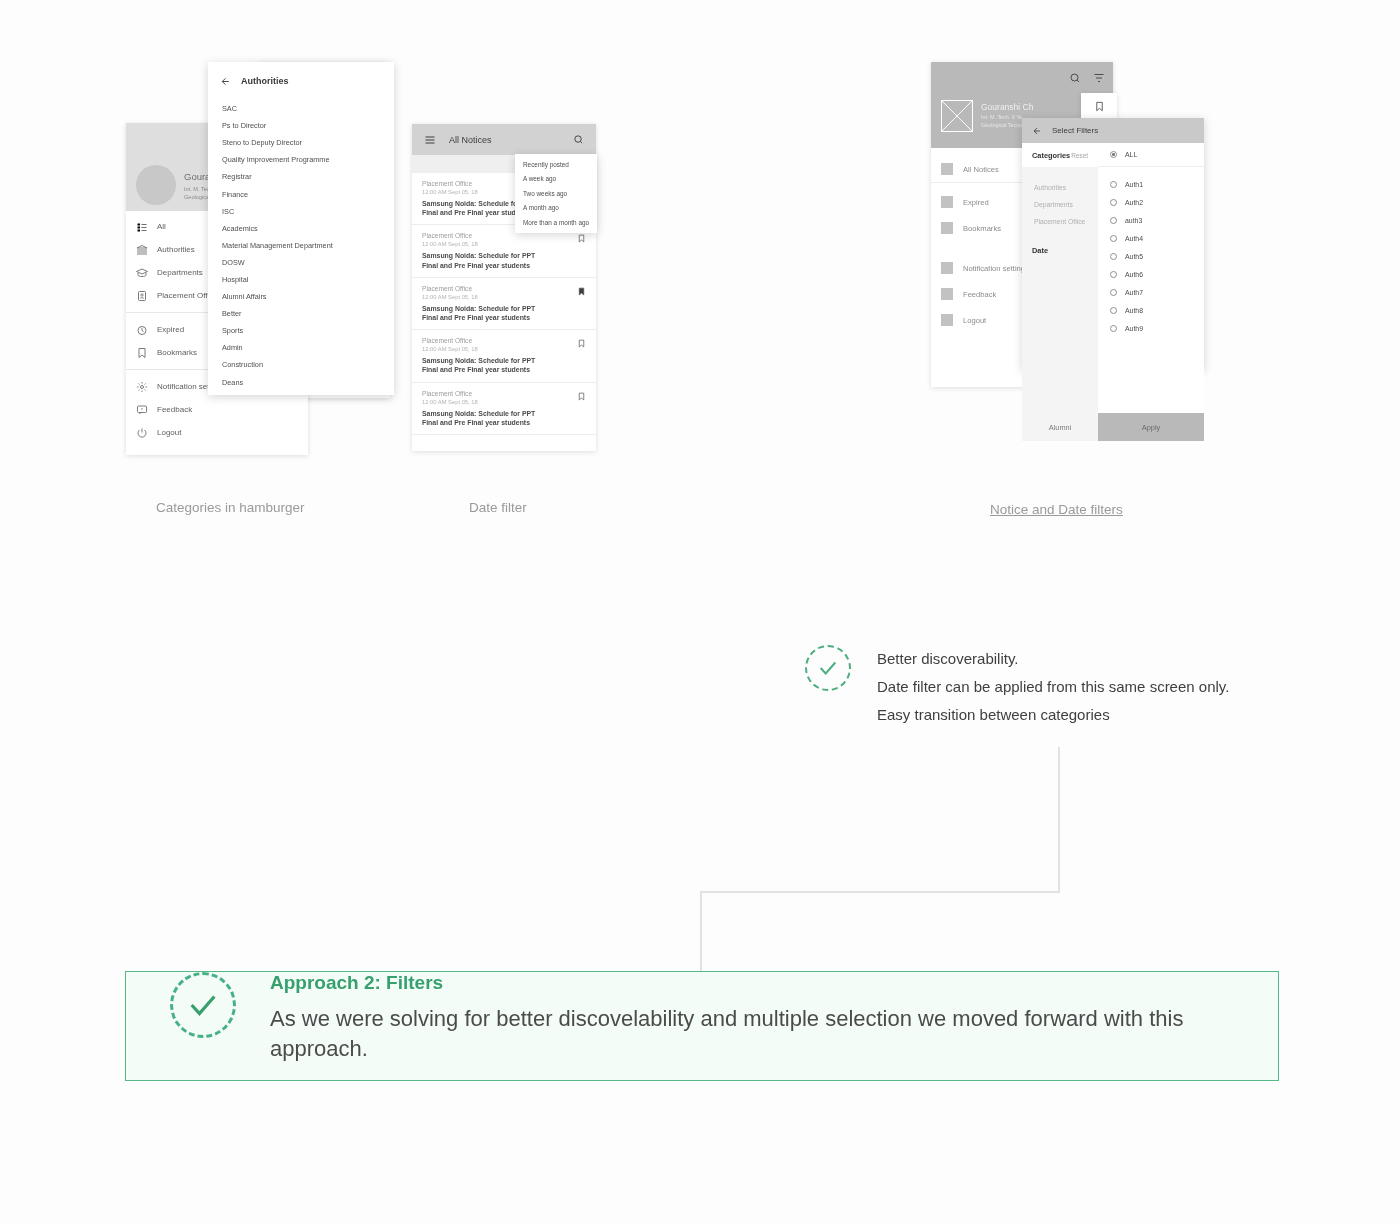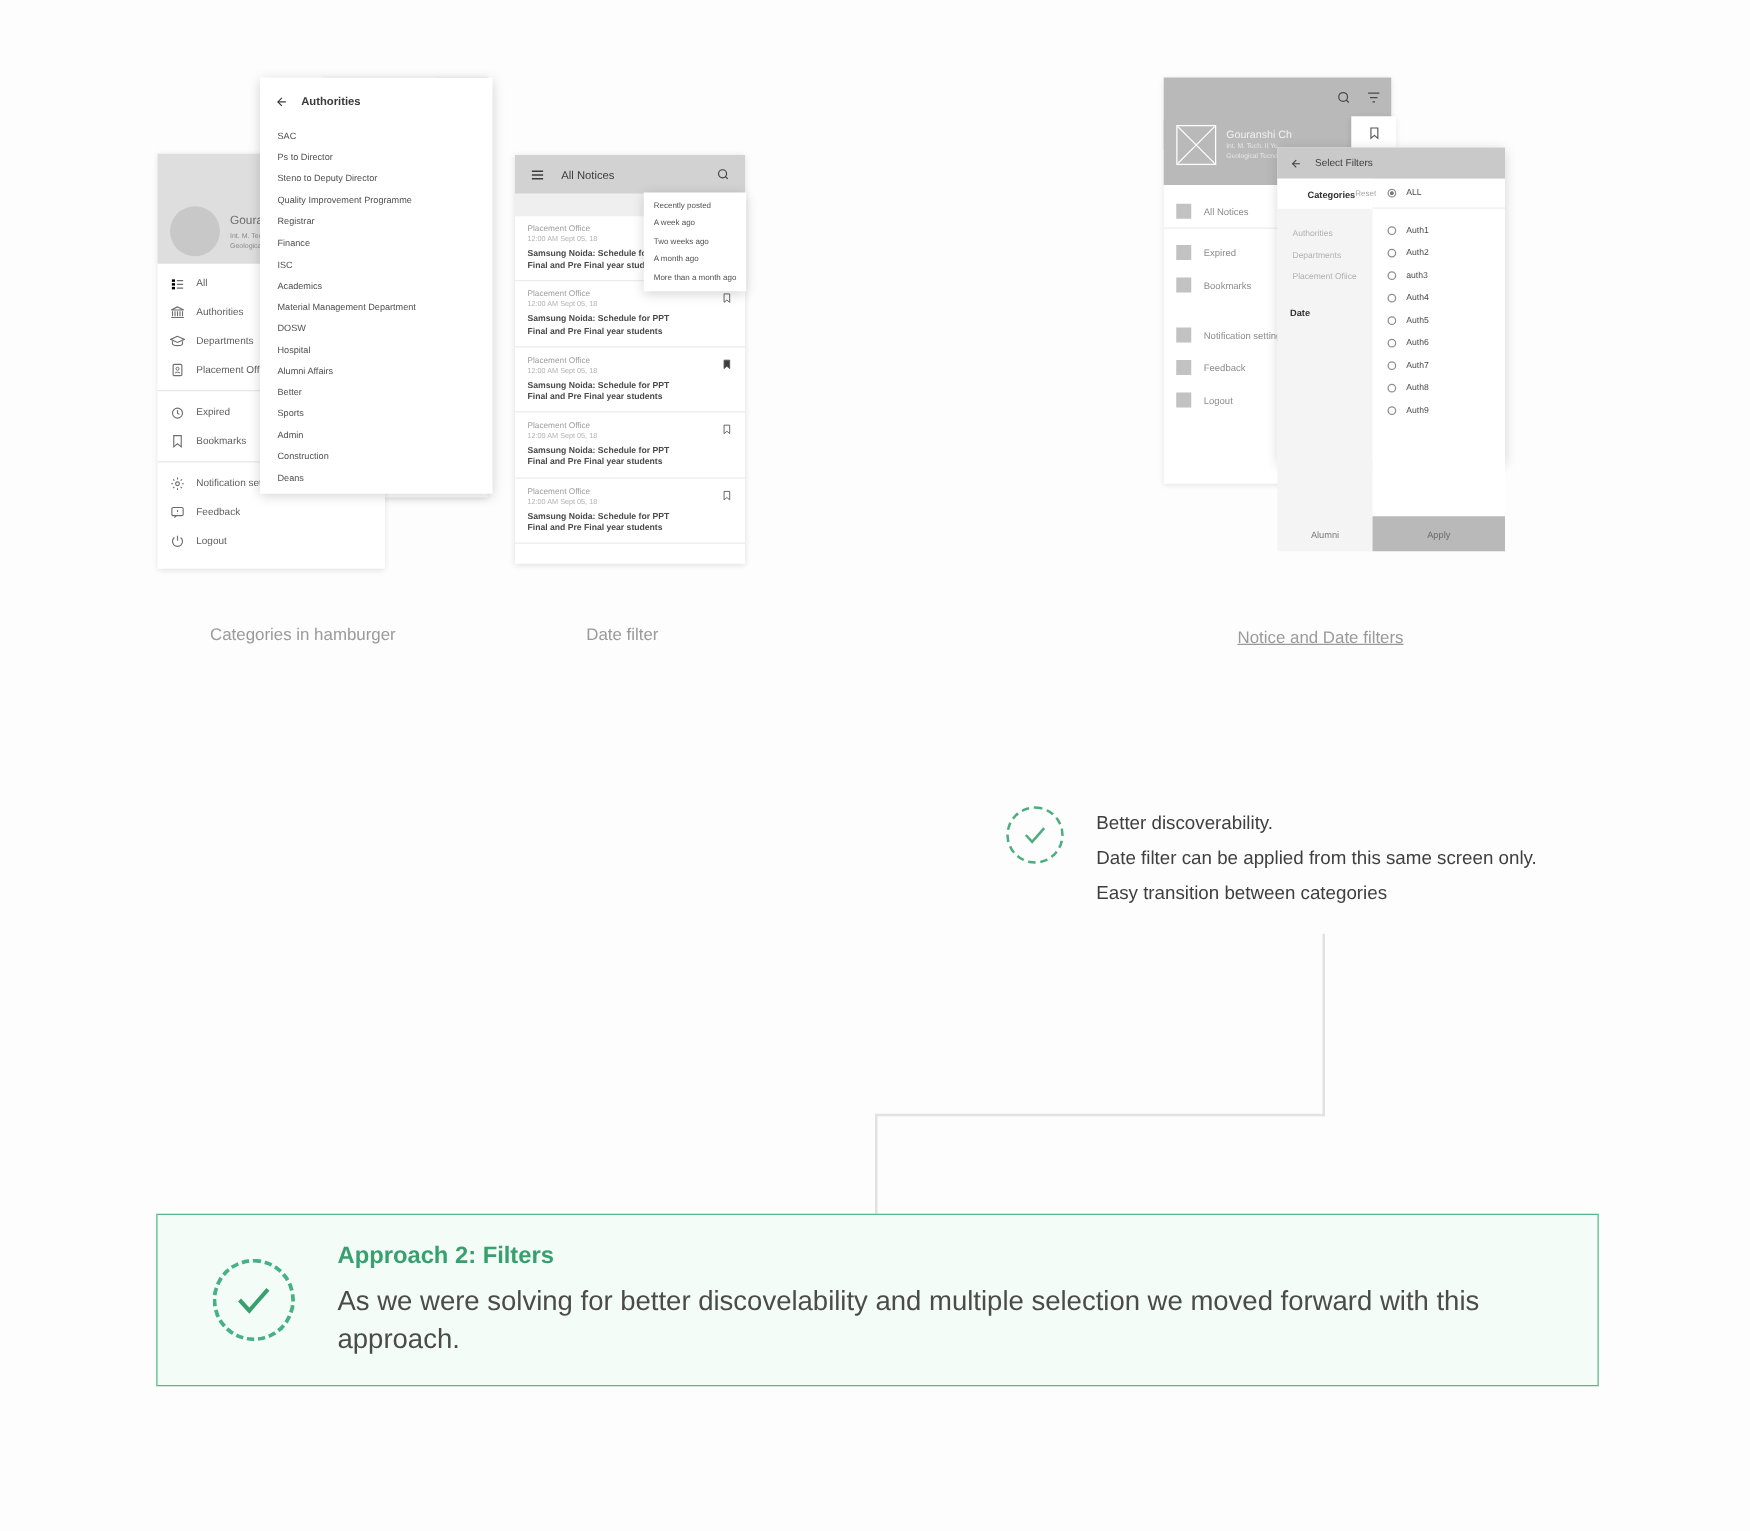--- a/index.html
+++ b/index.html
@@ -127,21 +127,21 @@
     background:#ffffff; display:flex; align-items:center; justify-content:center;
   }
 
   
   #filters { left:1022px; top:118px; width:182px; height:252px; background:#ffffff; }
   #filters .fhead { height:25px; background:#c9c9c9; display:flex; align-items:center; gap:10px; padding-left:10px;}
   #filters .fhead .ft { font-size:8px; color:#3b3b3b;}
   #filters .fbody { display:flex; height:270px; }
   #filters .fleft { width:76px; background:#f4f4f4; position:relative;}
   #filters .fright { flex:1; background:#ffffff; }
-  .catrow { height:24px; display:flex; align-items:center; justify-content:space-between; padding:0 10px 0 24px; background:#ffffff;}
+  .catrow { height:24px; display:flex; align-items:center; justify-content:space-between; padding:0 10px 0 10px; background:#ffffff;}
   .catrow .c1 { font-size:7.4px; color:#333; font-weight:bold;}
   .catrow .c2 { font-size:6.4px; color:#a6a6a6;}
   .subcat { height:17px; display:flex; align-items:center; padding-left:12px;}
   .subcat span { font-size:6.8px; color:#b0b0b0; white-space:nowrap;}
   .daterow { height:20px; display:flex; align-items:center; padding-left:10px; }
   .daterow span { font-size:7.4px; color:#333; font-weight:bold;}
   .optall { height:24px; display:flex; align-items:center; gap:8px; padding-left:12px; border-bottom:1px solid #eeeeee;}
   .opt { height:18.1px; display:flex; align-items:center; gap:8px; padding-left:12px;}
   .opt span, .optall span { font-size:6.9px; color:#4b4b4b;}
   .radio { width:7px; height:7px; border-radius:50%; border:1px solid #8e8e8e; flex:none; position:relative;}
@@ -158,23 +158,23 @@
   .vtext p { font-size:15px; color:#3f3f3f; line-height:28px; white-space:nowrap;}
   .badge { width:46px; height:46px; border-radius:50%; flex:none; display:flex; align-items:center; justify-content:center;}
   .badge.bad { border:2px dashed #d9677f; }
   .badge.good { border:2px dashed #4cae7e; }
 
   
   .conn { position:absolute; background:#e2e2e2; }
 
   
   #approach {
-    position:absolute; left:125px; top:971px; width:1154px; height:138px;
+    position:absolute; left:125px; top:971px; width:1154px; height:110px;
     background:#f4fcf7; border:1.5px solid #55b987;
-    display:flex; align-items:center; gap:34px; padding-left:44px;
+    display:flex; gap:34px; padding-left:44px;
   }
   #approach .bigbadge { width:66px; height:66px; border-radius:50%; border:3px dashed #45b185; display:flex; align-items:center; justify-content:center; flex:none;}
   #approach h2 { font-size:19px; color:#37a06e; font-weight:bold; margin-bottom:10px;}
   #approach p { font-size:22px; color:#4b4b4b; line-height:30px; max-width:980px;}
 </style>
 </head>
 <body>
 
 <div id="page">
 
@@ -589,21 +589,21 @@
             </div>
           </div>
       </div>
     </div>
     <div class="ffoot">
       <div class="btn-cancel">Alumni</div>
       <div class="btn-apply">Apply</div>
     </div>
   </div>
 
-  <div class="caption" style="left:168px; top:500px;text-align:right;">Categories in hamburger</div>
+  <div class="caption" style="left:156px; top:500px;text-align:right;">Categories in hamburger</div>
   <div class="caption" style="left:469px; top:500px;">Date filter</div>
   <div class="caption" style="left:990px; top:502px;text-decoration:underline;">Notice and Date filters</div>
 
 
   <div class="verdict" style="left:805px; top:645px;">
     <div class="badge good">
       <svg width="22" height="22" viewBox="0 0 24 24" stroke="#4cae7e" stroke-width="2.2" fill="none">
           <path d="M4 12l5.5 6L20 6"></path>
         </svg>
     </div>

